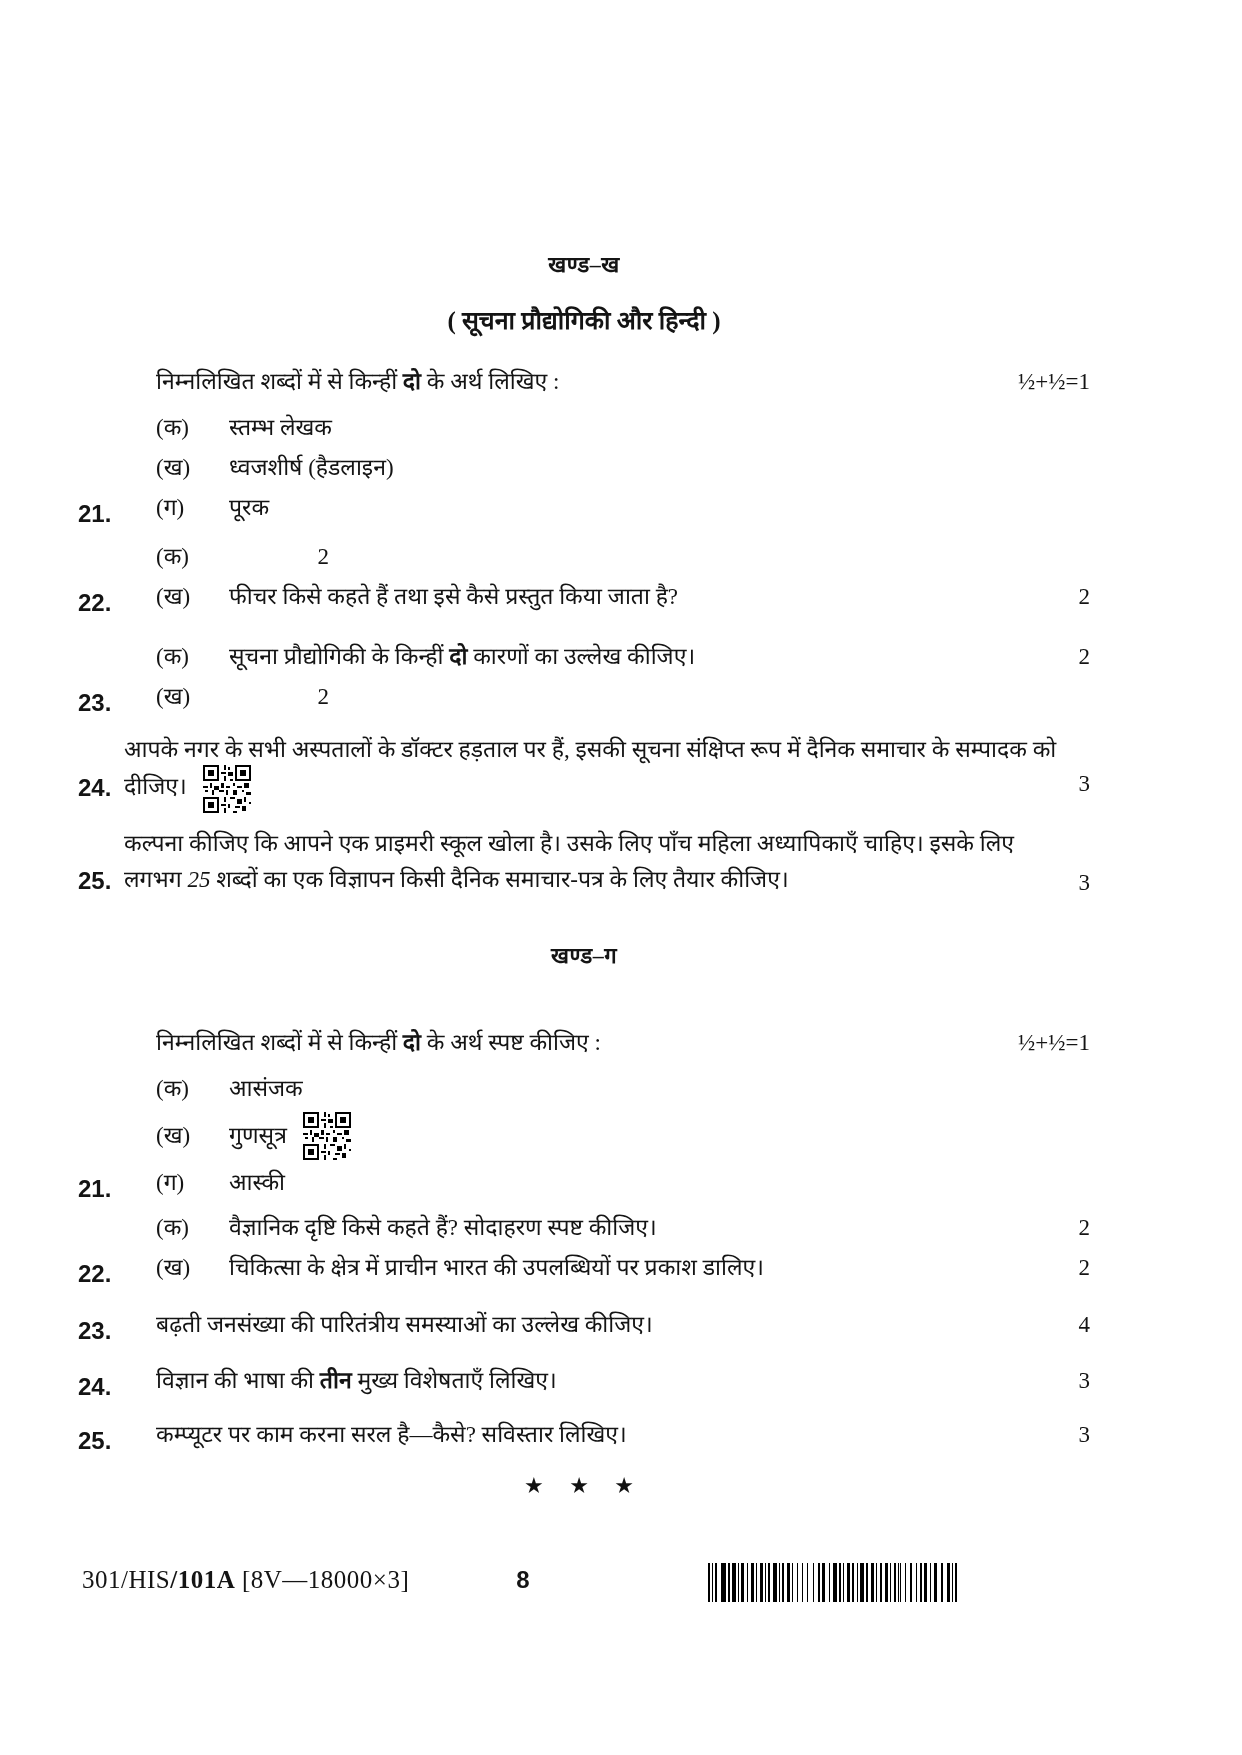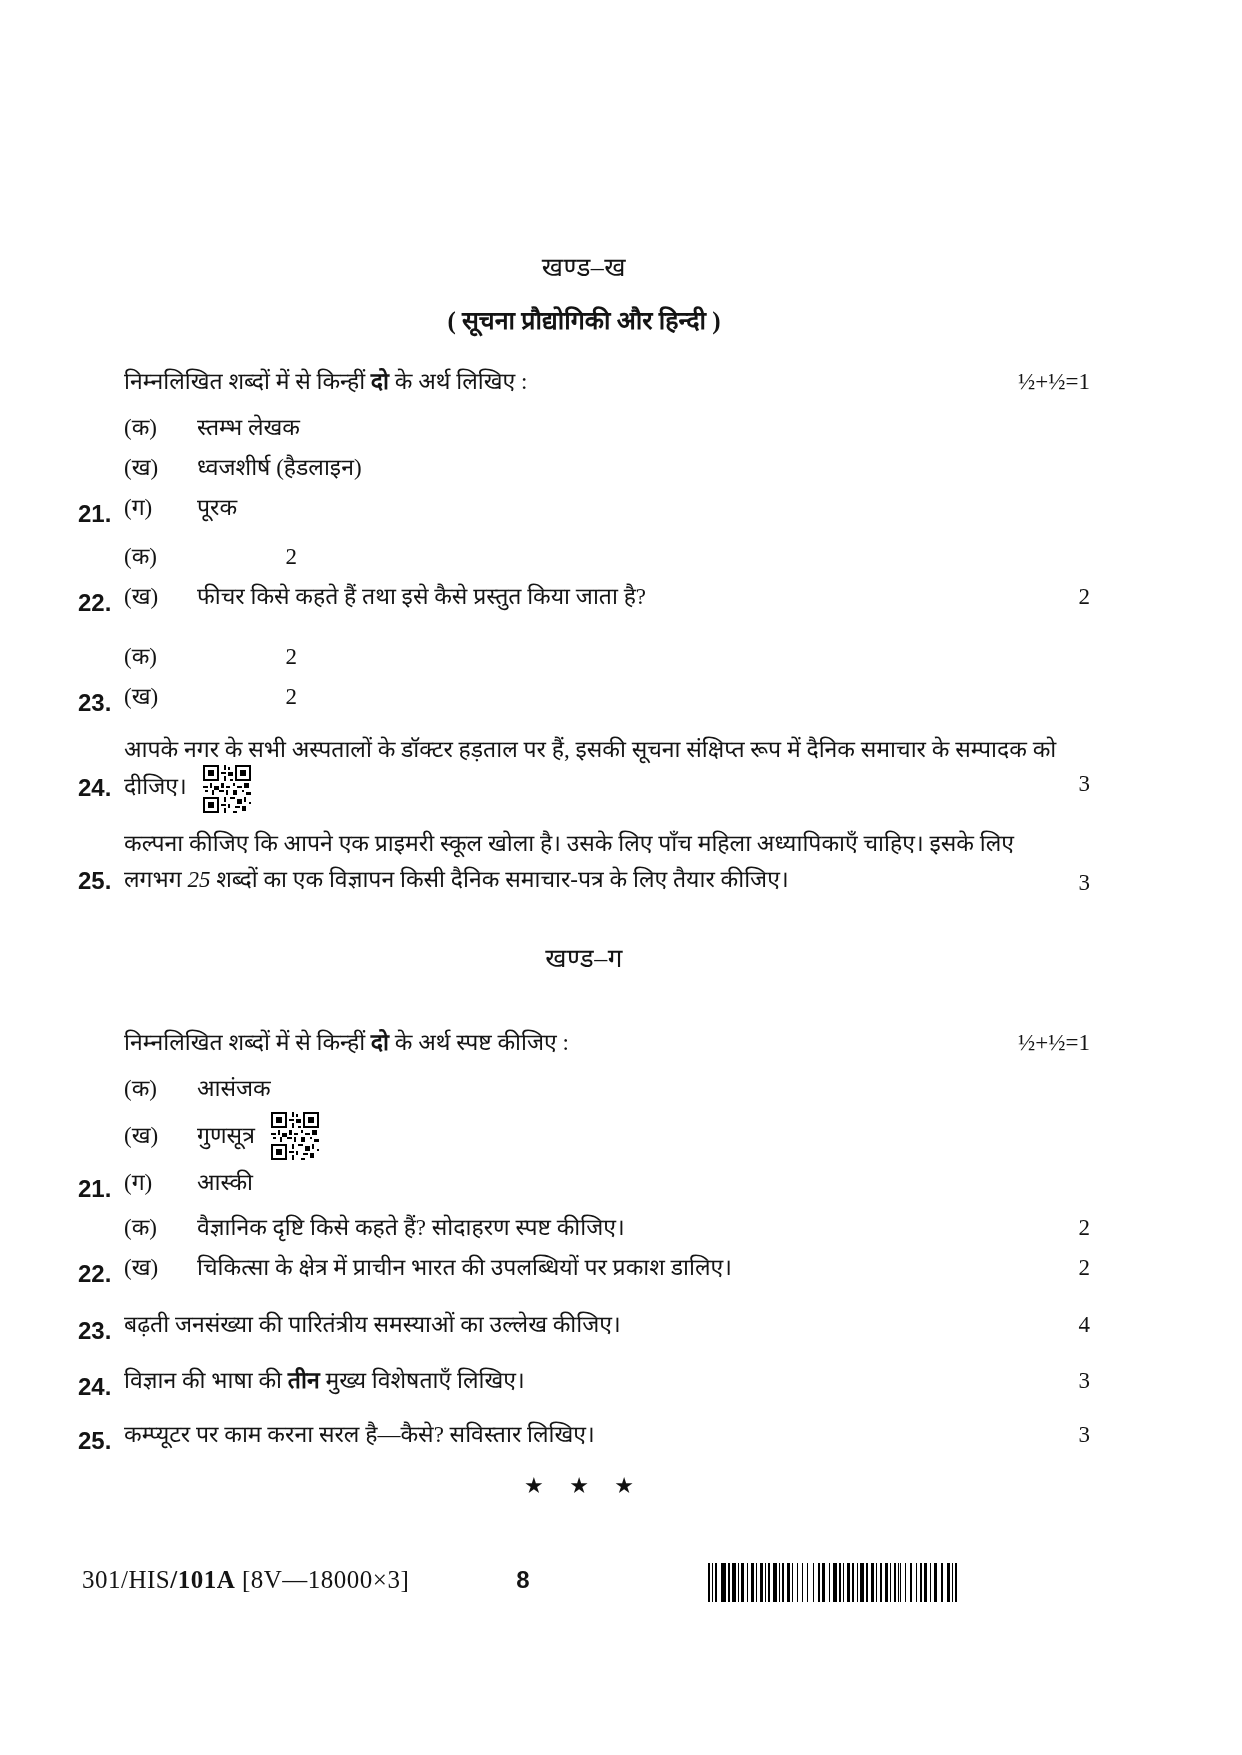--- a/index.html
+++ b/index.html
@@ -4,29 +4,29 @@
 <style>
   html,body { margin:0; padding:0; background:#e8e8e8; }
   .page {
     position:relative; width:1242px; height:1755px; margin:0 auto;
     background:#ffffff; overflow:hidden;
     font-family:"Liberation Serif","DejaVu Serif",serif;
     color:#141414;
   }
   .block { position:absolute; left:78px; width:1012px; }
   .center { text-align:center; }
-  .sec-head   { font-size:26px; font-weight:normal; letter-spacing:0.5px; }
+  .sec-head   { font-size:22px; font-weight:bold; letter-spacing:0.5px; }
   .sec-sub    { font-size:25px; font-weight:bold; }
   .q { display:flex; align-items:flex-end; }
   .qnum {
     width:46px; flex:0 0 46px; font-weight:bold; font-size:24px;
     font-family:"Liberation Sans","DejaVu Sans",sans-serif; line-height:34px;
   }
   .qbody { flex:1; position:relative; }
-  .subrow { display:flex; align-items:baseline; line-height:34px; margin-bottom:6px; font-size:23px; }
+  .subrow { display:flex; align-items:baseline; line-height:34px; margin-bottom:6px; font-size:23px;margin-left:32px; }
   .subrow.tall { align-items:center; }
   .slabel { flex:0 0 73px; font-size:23px; }
   .stext { flex:1; font-size:23px; }
   .smarks { flex:0 0 100px; text-align:right; font-size:23px; }
   .opts { margin-top:12px; }
   .bd { font-weight:bold; }
   .it { font-style:italic;margin-top:32px; }
   .ptext { font-size:23px; line-height:37px; }
   .marks-abs { position:absolute; right:0; font-size:23px; }
   .qr-inline { display:inline-block; vertical-align:middle; margin:-8px 0 -8px 16px; line-height:0; }
@@ -88,20 +88,23 @@
         <div class="smarks">2</div>
       </div>
     </div>
   </div>
 
   <div class="block q" style="top:640px">
     <div class="qnum">23.</div>
     <div class="qbody">
       <div class="subrow">
         <div class="slabel">(क)</div>
+        <div class="stext">
+          <span>सूचना प्रौद्योगिकी के किन्हीं </span><span class="bd">दो</span><span> कारणों का उल्लेख कीजिए।</span>
+        </div>
         <div class="smarks">2</div>
       </div>
       <div class="subrow">
         <div class="slabel">(ख)</div>
         <div class="smarks">2</div>
       </div>
     </div>
   </div>
 
   <div class="block q" style="top:731px">

